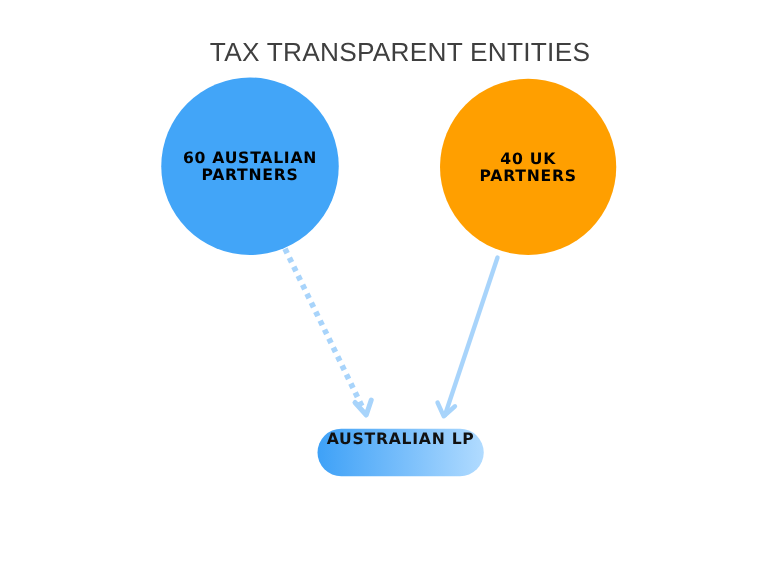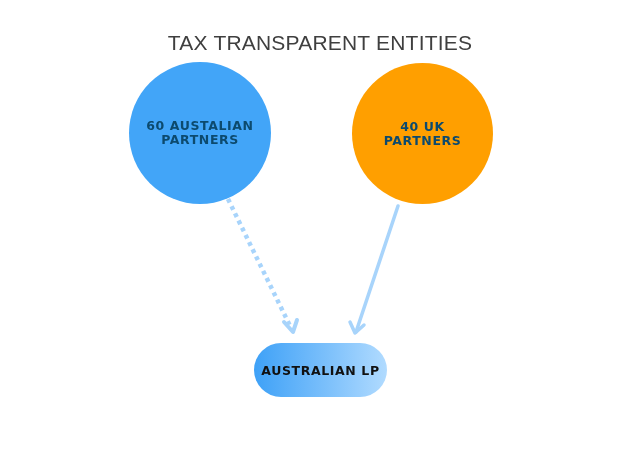--- a/index.html
+++ b/index.html
@@ -5,27 +5,27 @@
     html, body { margin:0; padding:0; background:#ffffff; }
     body { width:624px; height:468px; position:relative; overflow:hidden; font-family:"DejaVu Sans", sans-serif; }
     .title {
       position:absolute; left:0; top:31px; width:640px; text-align:center;
       font-family:"Liberation Sans", sans-serif; font-size:21px; color:#3f3f3f; letter-spacing:0.2px;
     }
     .circle {
       position:absolute; border-radius:50%;
       display:flex; align-items:center; justify-content:center; text-align:center;
       font-family:"DejaVu Sans", sans-serif; font-weight:bold; font-size:12.5px; line-height:14px;
-      color:#0c4a6e; letter-spacing:0.6px;
+      color:#000000; letter-spacing:0.6px;
     }
     .c-au { left:129px; top:62px; width:142px; height:142px; }
     .c-uk { left:352px; top:63px; width:141px; height:141px; }
     .pill {
-      position:absolute; left:254px; top:343px; width:133px; height:54px; border-radius:27px;
-      display:flex; align-items:center; justify-content:center;
+      position:absolute; left:254px; top:343px; width:133px; height:38px; border-radius:27px;
+      display:flex; justify-content:center;
       font-family:"DejaVu Sans", sans-serif; font-weight:bold; font-size:12.5px; color:#111; letter-spacing:0.6px;
     }
     svg.arrows { position:absolute; left:0; top:0; width:624px; height:468px; }
   </style>
 </head>
 <body>
 
 <div class="title">TAX TRANSPARENT ENTITIES</div>
 
 <svg class="arrows" viewBox="0 0 624 468">

